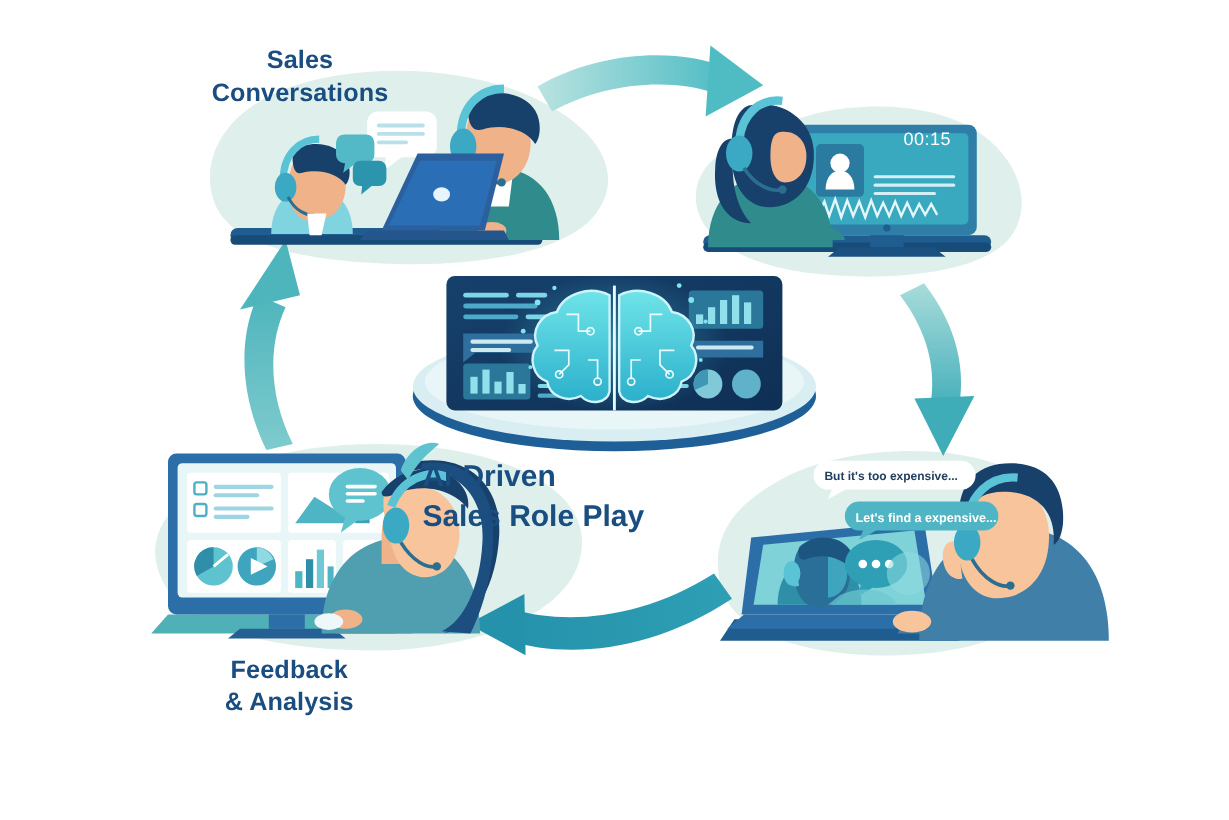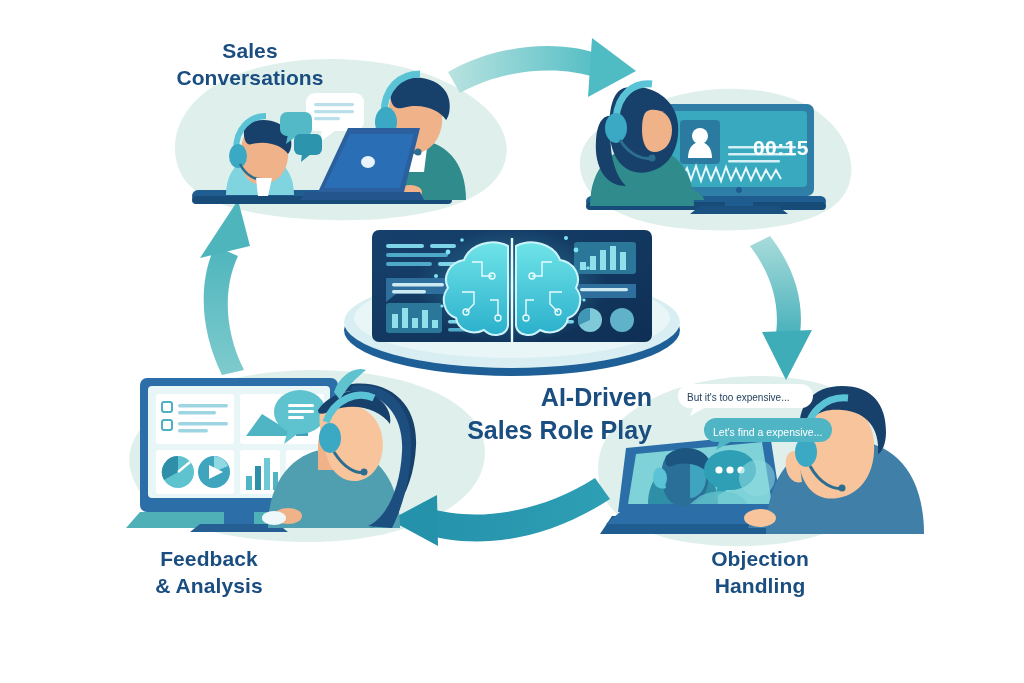--- a/index.html
+++ b/index.html
@@ -34,49 +34,49 @@
     white-space: pre-line;
     text-align: center;
   }
   .center-title {
     position: absolute;
     color: #1a4d80;
     font-weight: bold;
     font-size: 25px;
     line-height: 1.3;
     white-space: pre-line;
-    text-align: right;
+    text-align: left;
     left: 352px;
     top: 381px;
     width: 300px;
   }
   #label-sales-conversations { left: 130px; top: 38px;  width: 240px; }
   #label-call-simulations    { left: 660px; top: 38px;  width: 200px; }
-  #label-feedback-analysis   { left: 89px; top: 546px; width: 240px; }
+  #label-feedback-analysis   { left: 121px; top: 546px; width: 240px; }
   #label-objection-handling  { left: 655px; top: 546px; width: 210px; }
   .bubble-text {
     position: absolute;
-    font-weight: normal;
+    font-weight: bold;
     white-space: nowrap;
   }
   #bubble-objection-text {
     left: 687px; top: 392px;
     font-size: 10px;
     color: #23415e;
   }
   #bubble-solution-text {
     left: 713px; top: 426px;
     font-size: 10.5px;
     color: #ffffff;
   }
   #timer-text {
     position: absolute;
-    left: 753px; top: 136px;
-    font-size: 21px;
-    font-weight: bold;
+    left: 753px; top: 108px;
+    font-size: 15px;
+    font-weight: normal;
     color: #ffffff;
     letter-spacing: 0.4px;
   }
 </style>
 </head>
 <body>
 
 <div id="canvas">
 
   <svg class="stage-svg" viewBox="0 0 1024 683">
@@ -442,22 +442,20 @@
         <rect x="704" y="418" width="128" height="24" rx="12" fill="#4fb5c4"></rect>
         <path d="M720 440 L716 450 L732 441 Z" fill="#4fb5c4"></path>
       </g>
     </g>
   </svg>
 
   <div class="node-label" id="label-sales-conversations">Sales
 Conversations</div>
 
 
-  <div class="node-label" id="label-objection-handling">Objection
-Handling</div>
 
   <div class="node-label" id="label-feedback-analysis">Feedback
 &amp; Analysis</div>
 
   <div class="center-title" id="center-title">AI-Driven
 Sales Role Play</div>
 
   <div class="bubble-text" id="bubble-objection-text">But it's too expensive...</div>
 
   <div class="bubble-text" id="bubble-solution-text">Let's find a expensive...</div>

